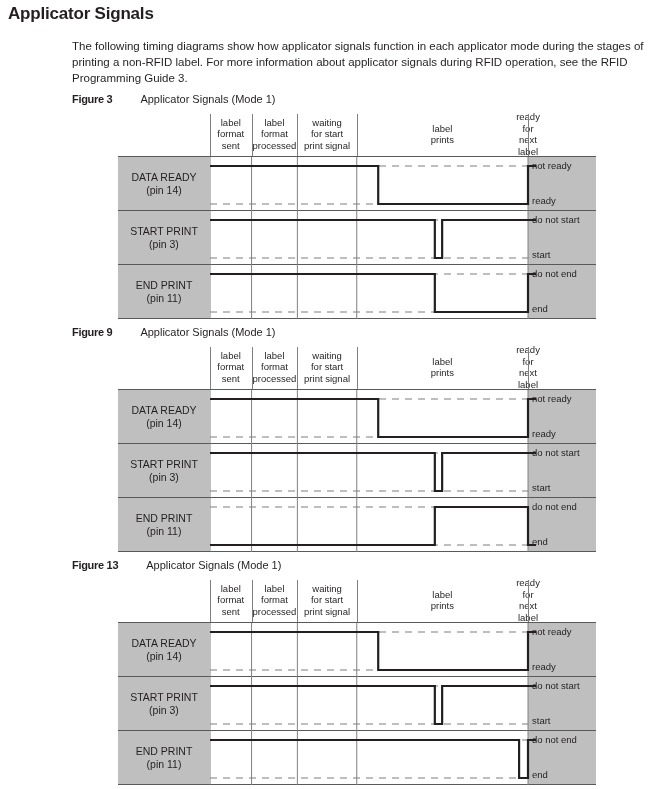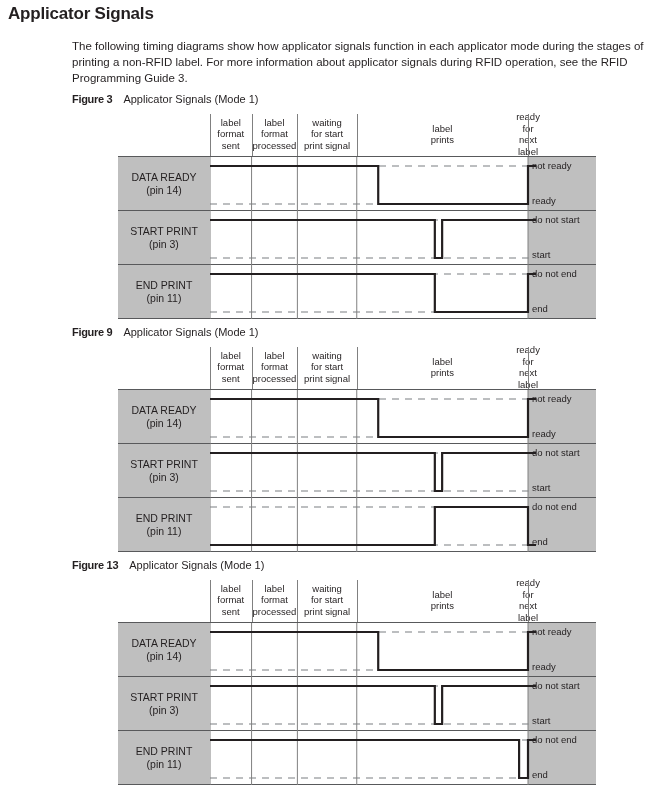--- a/index.html
+++ b/index.html
@@ -16,21 +16,21 @@
     font-size:17px;font-weight:bold;letter-spacing:-0.2px;
   }
   .intro{
     position:absolute;left:72px;top:38px;width:578px;
     font-size:11.5px;line-height:16px;
   }
   .fig-caption{
     position:absolute;font-size:11px;
   }
   .fig-caption .fig-num{font-weight:bold;letter-spacing:-0.3px;}
-  .fig-caption .fig-title{margin-left:11px;}
+  .fig-caption .fig-title{margin-left:28px;}
 
   
   .figure{position:absolute;left:118px;width:531px;}
   .fig-inner{position:relative;width:478px;}
 
   
   .hdr{position:relative;height:44px;width:478px;}
   .hdr-cell{
     position:absolute;top:0;height:44px;
     display:flex;align-items:center;justify-content:center;

